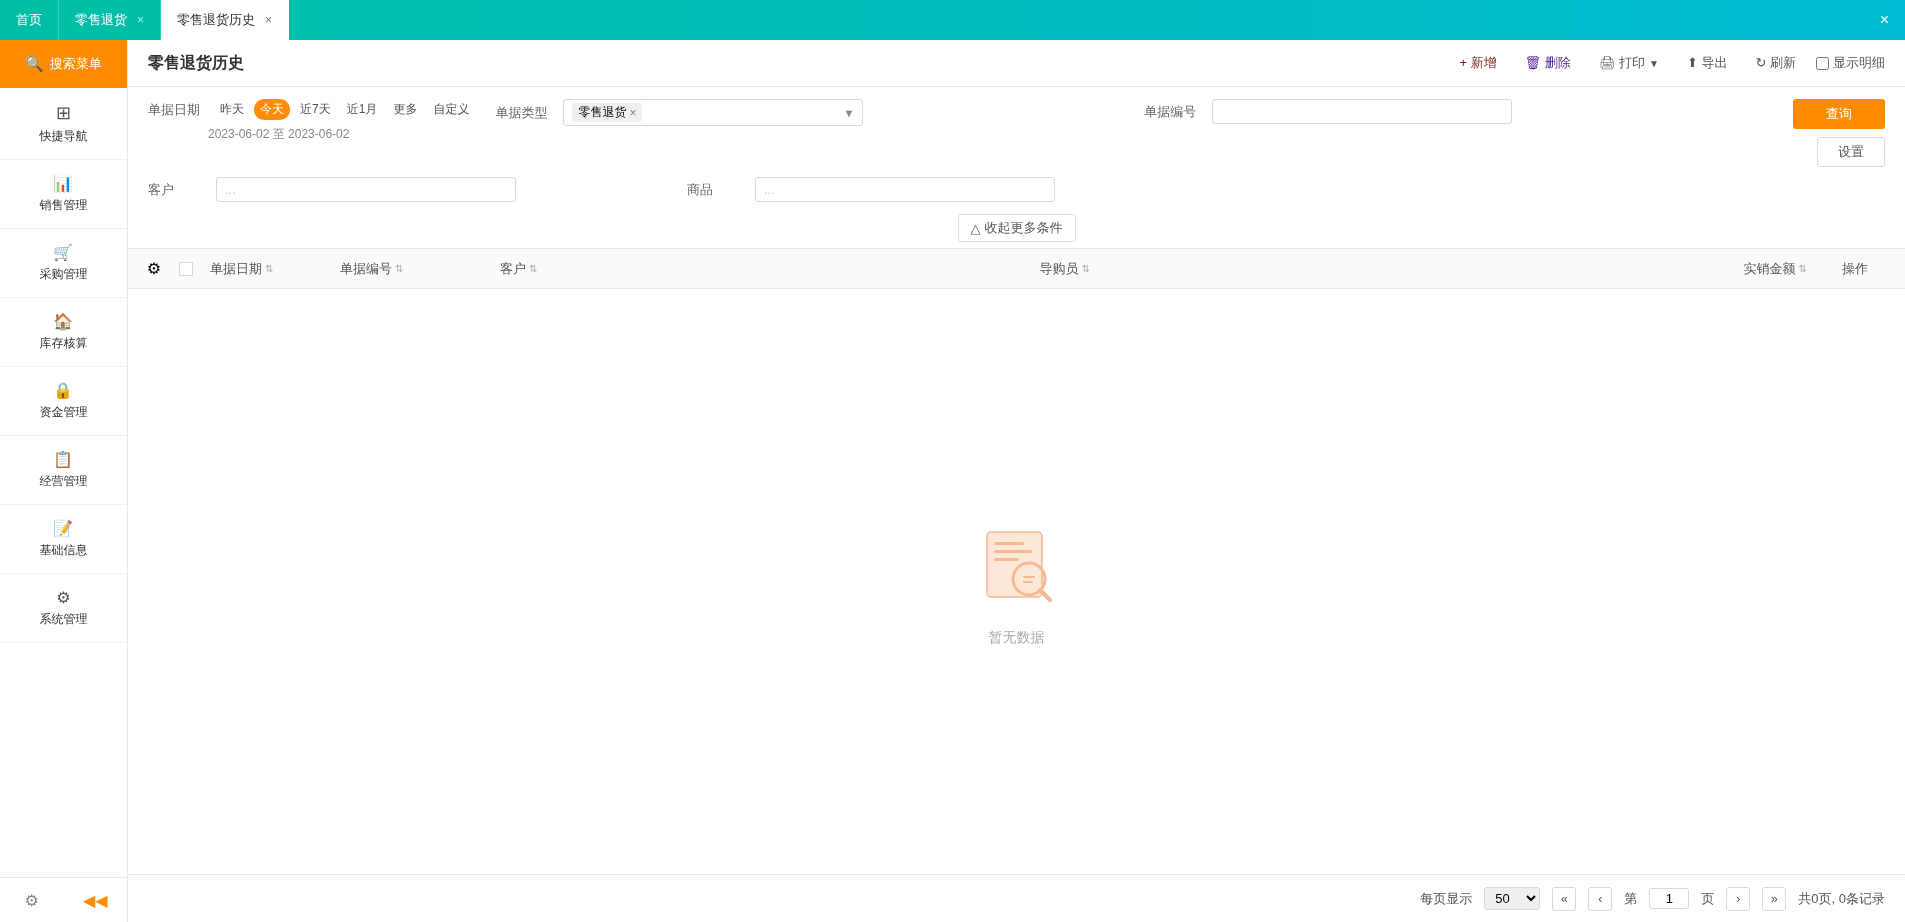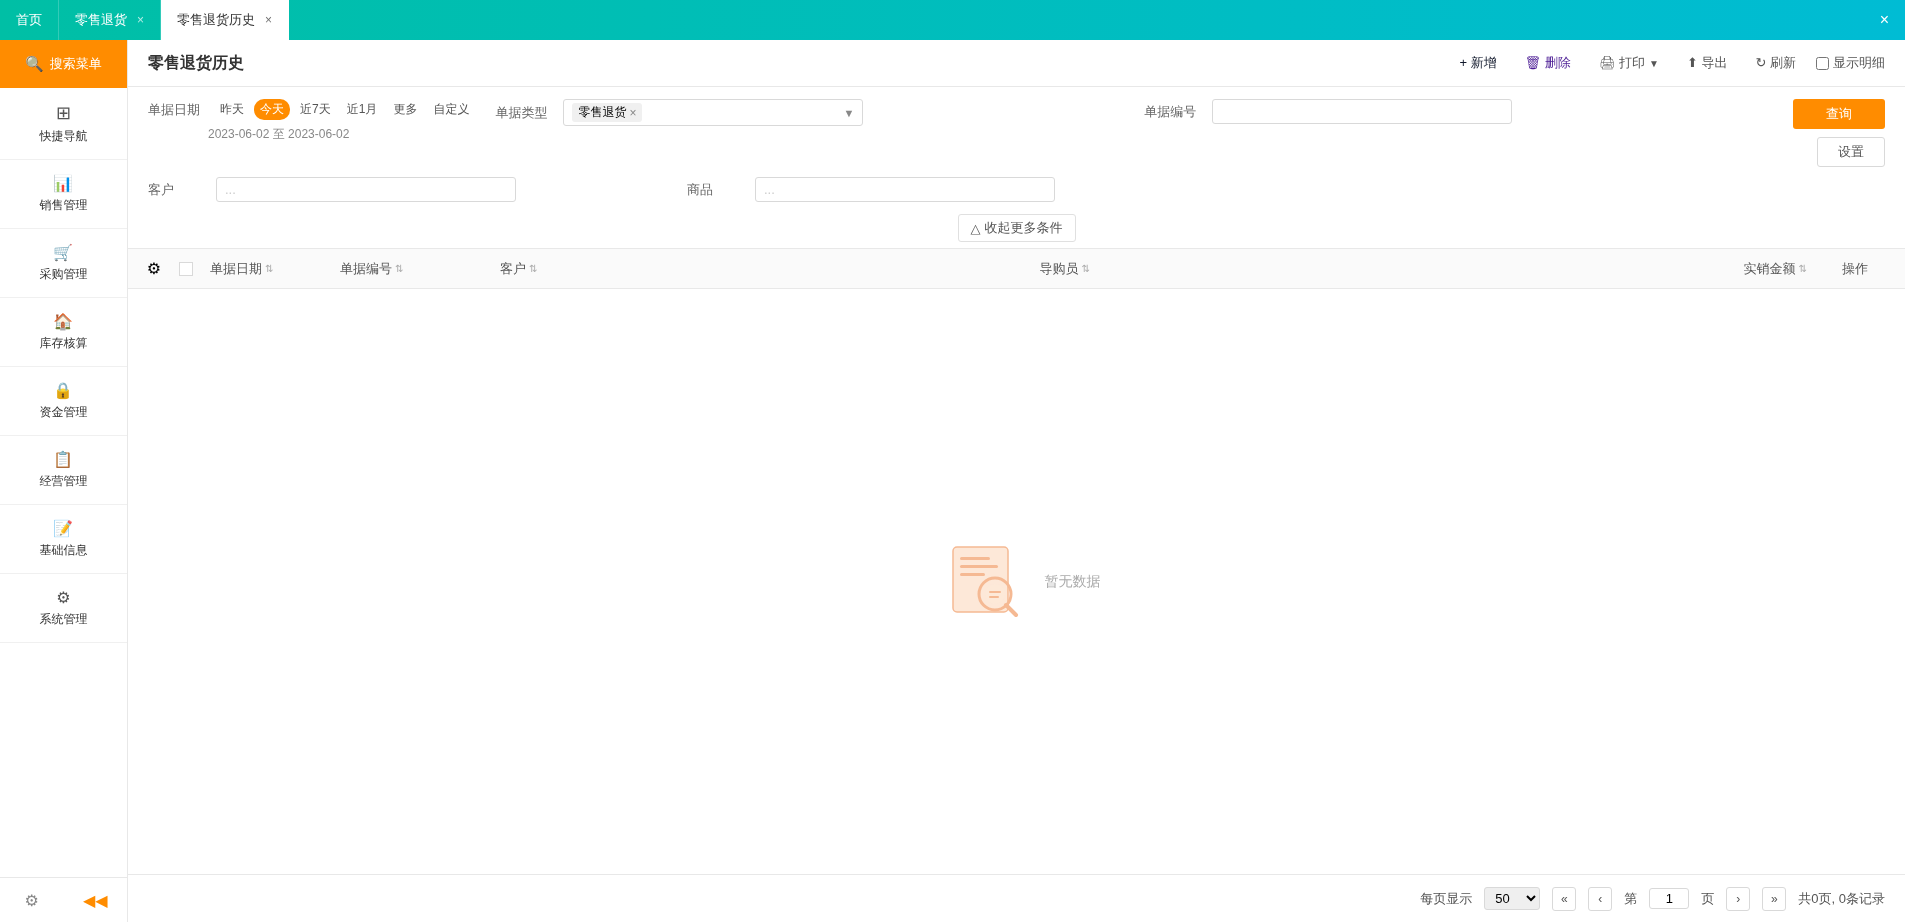--- a/index.html
+++ b/index.html
@@ -140,21 +140,21 @@
       display: flex;
       align-items: center;
       gap: 4px;
       font-size: 13px;
       color: #555;
       cursor: pointer;
       padding: 4px 8px;
       border-radius: 3px;
     }
     .toolbar-btn.new-btn {
-      color: #0f172a;
+      color: #7f1d1d;
     }
     .toolbar-btn.delete-btn { color: #4c1d95; }
     .toolbar-btn.print-btn { color: #555; }
     .toolbar-btn.export-btn { color: #555; }
     .toolbar-btn.refresh-btn { color: #555; }
     .show-detail-label {
       display: flex;
       align-items: center;
       gap: 4px;
       font-size: 13px;
@@ -289,21 +289,21 @@
     .th-col .sort-icon { font-size: 10px; color: #aaa; }
     .th-date { width: 130px; }
     .th-order-no { width: 160px; }
     .th-customer { flex: 1; min-width: 150px; }
     .th-guide { width: 140px; }
 
     
     .empty-state {
       flex: 1;
       display: flex;
-      flex-direction: row;
+      flex-direction: column;
       align-items: center;
       justify-content: center;
       gap: 12px;
     }
     .empty-icon {
       width: 100px;
       height: 100px;
     }
     .empty-text {
       font-size: 14px;

